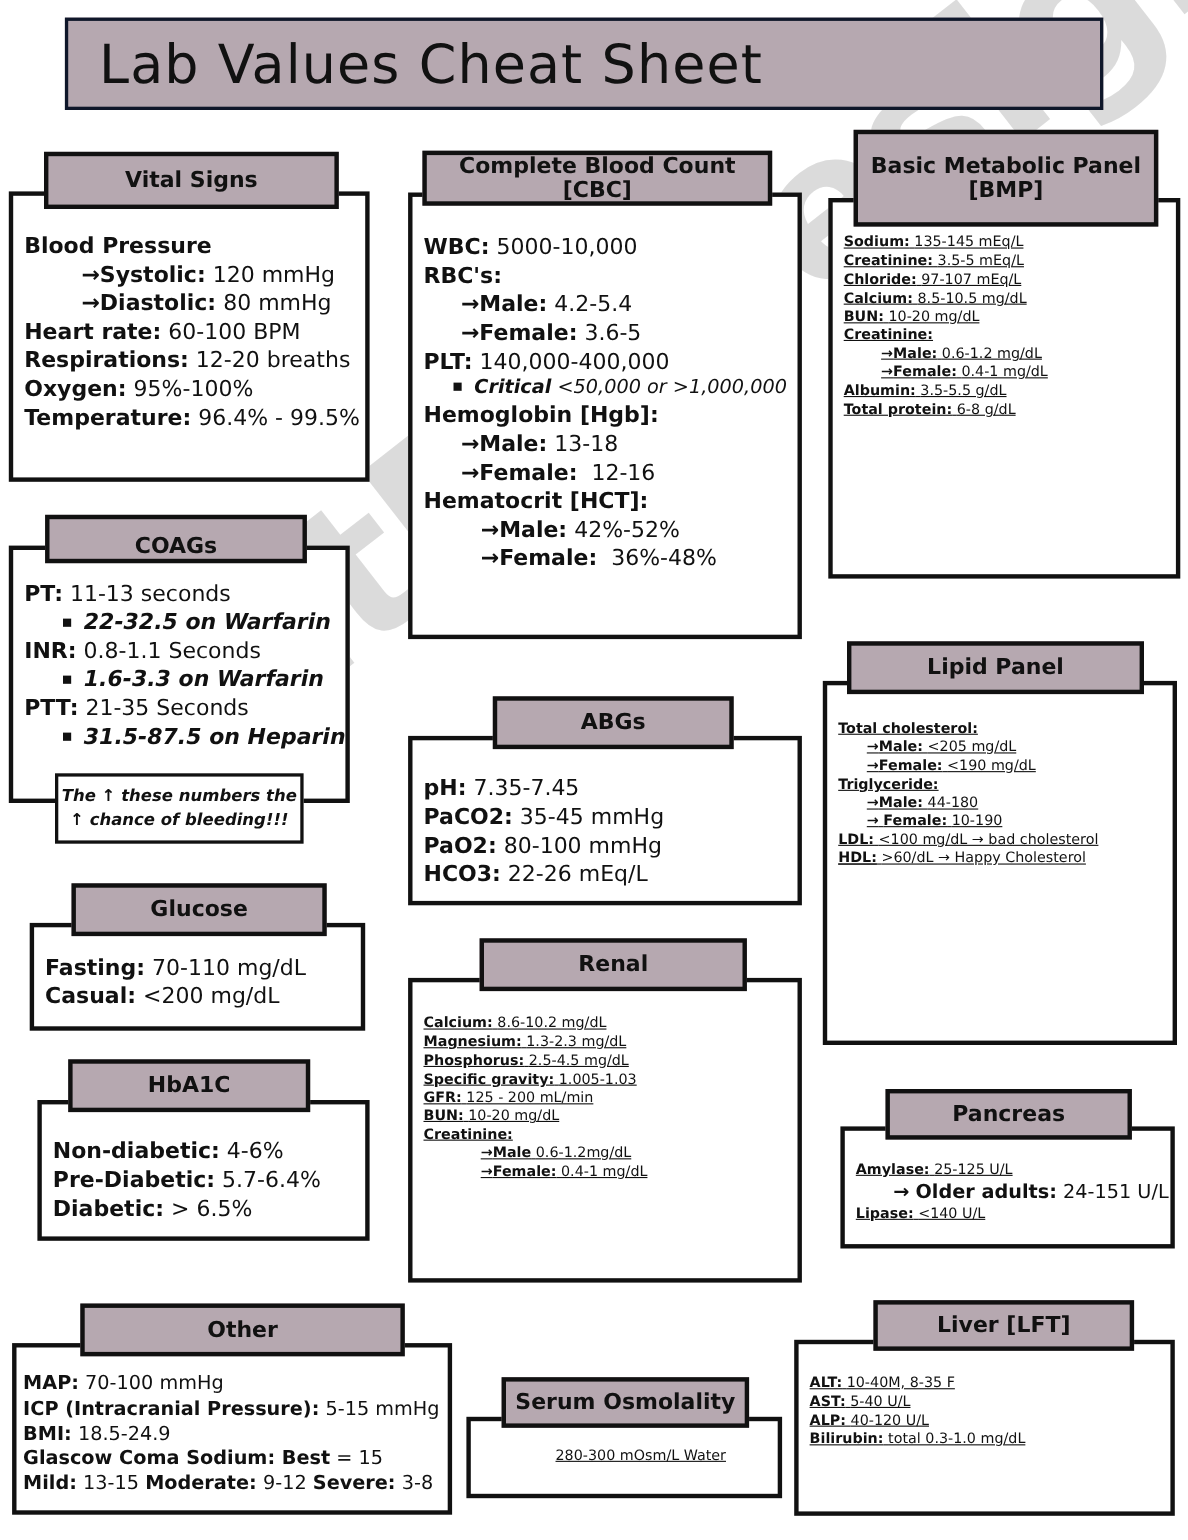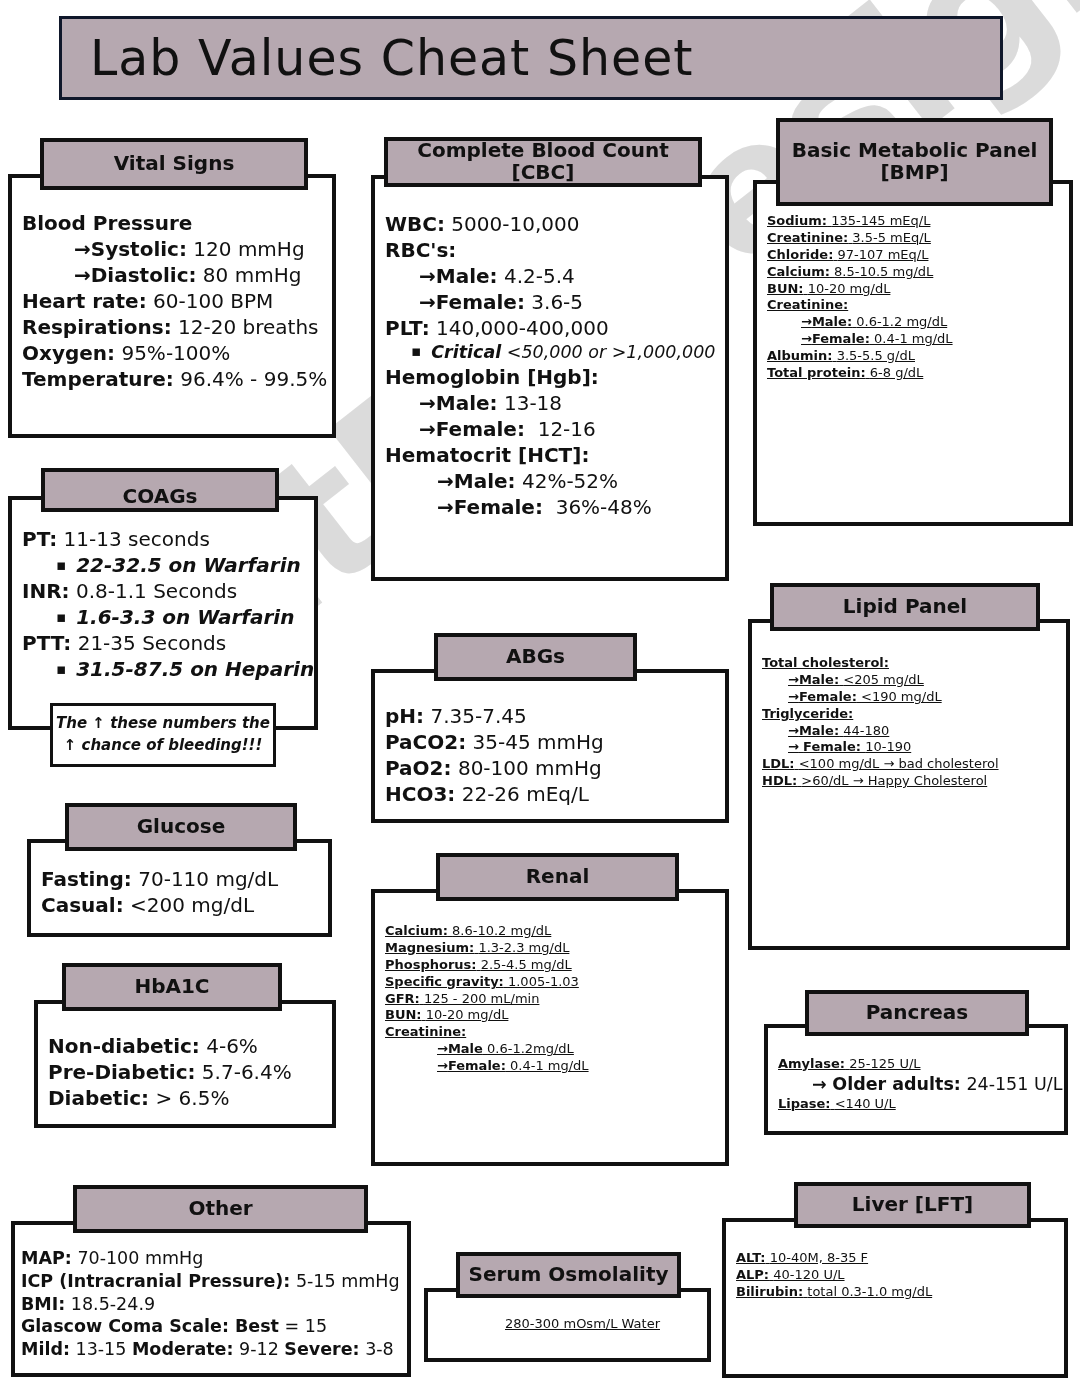--- a/index.html
+++ b/index.html
@@ -244,21 +244,21 @@
       <div class="line ind2"><b class="arrow">→</b><b>Male:</b> <span>13-18</span></div>
       <div class="line ind2"><b class="arrow">→</b><b>Female:</b>&nbsp; <span>12-16</span></div>
       <div class="line"><b>Hematocrit [HCT]:</b></div>
       <div class="line ind1"><b class="arrow">→</b><b>Male:</b> <span>42%-52%</span></div>
       <div class="line ind1"><b class="arrow">→</b><b>Female:</b>&nbsp; <span>36%-48%</span></div>
     </div>
   </div>
 
   <div class="card" style="left:371px; top:633px; width:358px; height:190px;">
     <div class="card-body" style="top:36px; height:154px;"></div>
-    <div class="card-header" style="left:63px; width:203px; height:48px;">
+    <div class="card-header" style="left:77px; width:219px; height:48px;">
       <span class="hdr-text">ABGs</span>
     </div>
     <div class="card-content" style="top:70px;">
       <div class="line"><b>pH:</b> <span>7.35-7.45</span></div>
       <div class="line"><b>PaCO2:</b> <span>35-45 mmHg</span></div>
       <div class="line"><b>PaO2:</b> <span>80-100 mmHg</span></div>
       <div class="line"><b>HCO3:</b> <span>22-26 mEq/L</span></div>
     </div>
   </div>
 
@@ -331,21 +331,21 @@
 
   <div class="card" style="left:11px; top:1185px; width:400px; height:192px;">
     <div class="card-body" style="top:36px; height:156px;"></div>
     <div class="card-header" style="left:62px; width:295px; height:48px;">
       <span class="hdr-text">Other</span>
     </div>
     <div class="card-content" style="top:62px; padding:0 10px;">
       <div class="line xs"><b>MAP:</b> <span>70-100 mmHg</span></div>
       <div class="line xs"><b>ICP (Intracranial Pressure):</b> <span>5-15 mmHg</span></div>
       <div class="line xs"><b>BMI:</b> <span>18.5-24.9</span></div>
-      <div class="line xs"><b>Glascow Coma Scale: Best</b> <span>= 15</span></div>
+      <div class="line xs"><b>Glascow Coma Sodium: Best</b> <span>= 15</span></div>
       <div class="line xs"><b>Mild:</b> <span>13-15</span> <b>Moderate:</b> <span>9-12</span> <b>Severe:</b> <span>3-8</span></div>
     </div>
   </div>
 
   <div class="card" style="left:424px; top:1252px; width:287px; height:110px;">
     <div class="card-body" style="top:36px; height:74px;"></div>
     <div class="card-header" style="left:32px; width:225px; height:46px;">
       <span class="hdr-text">Serum Osmolality</span>
     </div>
     <div class="card-content" style="top:64px; text-align:center;padding-left:44px;">
@@ -353,18 +353,19 @@
     </div>
   </div>
 
   <div class="card" style="left:722px; top:1182px; width:346px; height:148px;">
     <div class="card-body" style="top:36px; height:160px;"></div>
     <div class="card-header" style="left:72px; width:237px; height:46px;">
       <span class="hdr-text">Liver [LFT]</span>
     </div>
     <div class="card-content" style="top:68px;">
       <div class="line sm"><b>ALT:</b> <span>10-40M, 8-35 F</span></div>
+      <div class="line sm"><b>AST:</b> <span>5-40 U/L</span></div>
       <div class="line sm"><b>ALP:</b> <span>40-120 U/L</span></div>
       <div class="line sm"><b>Bilirubin:</b> <span>total 0.3-1.0 mg/dL</span></div>
     </div>
   </div>
 
 </div>
 
 </body></html>

